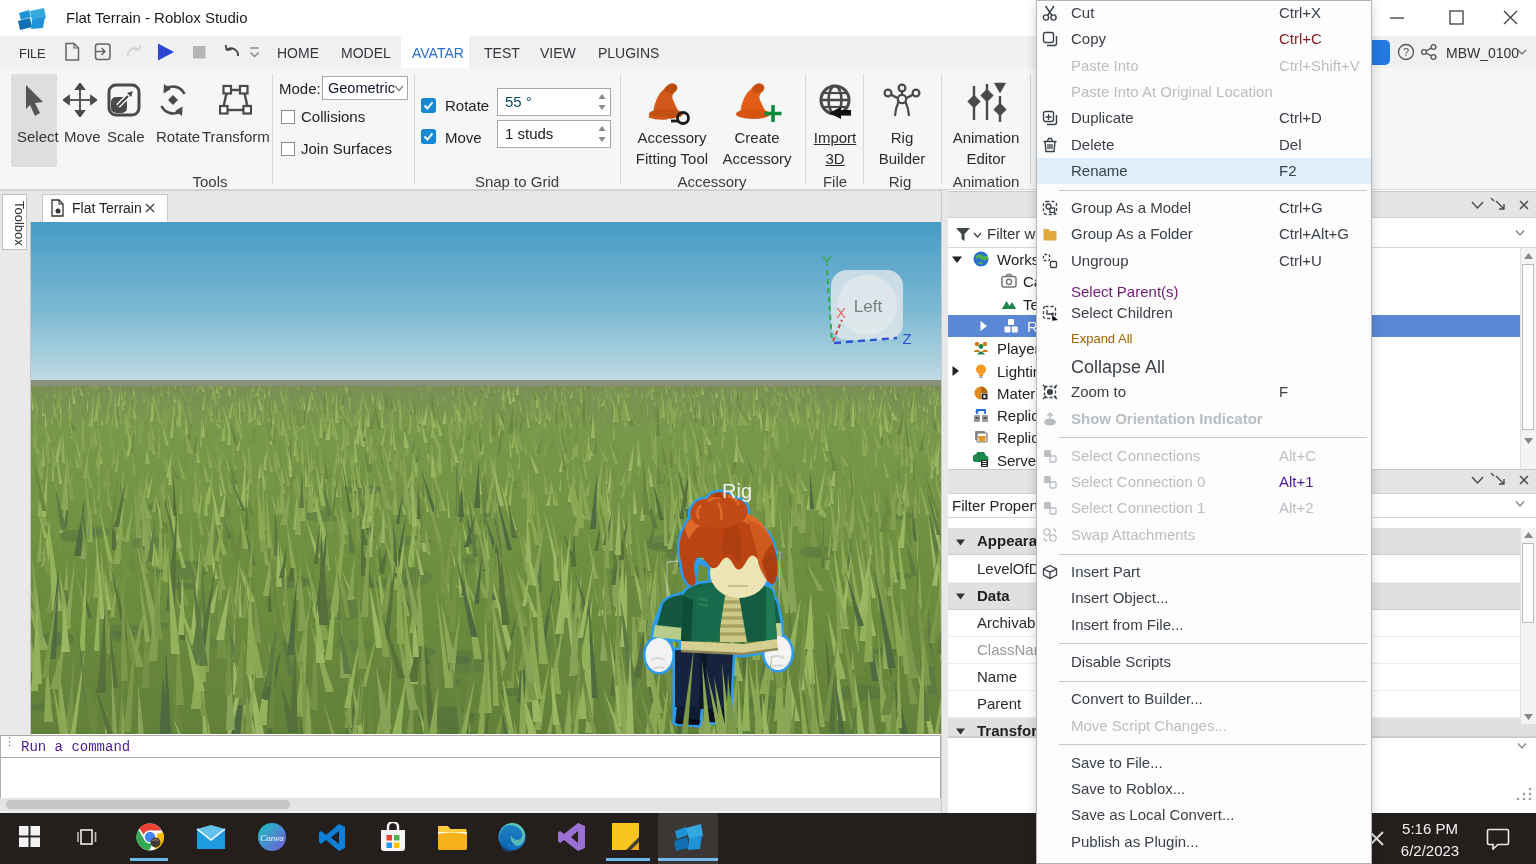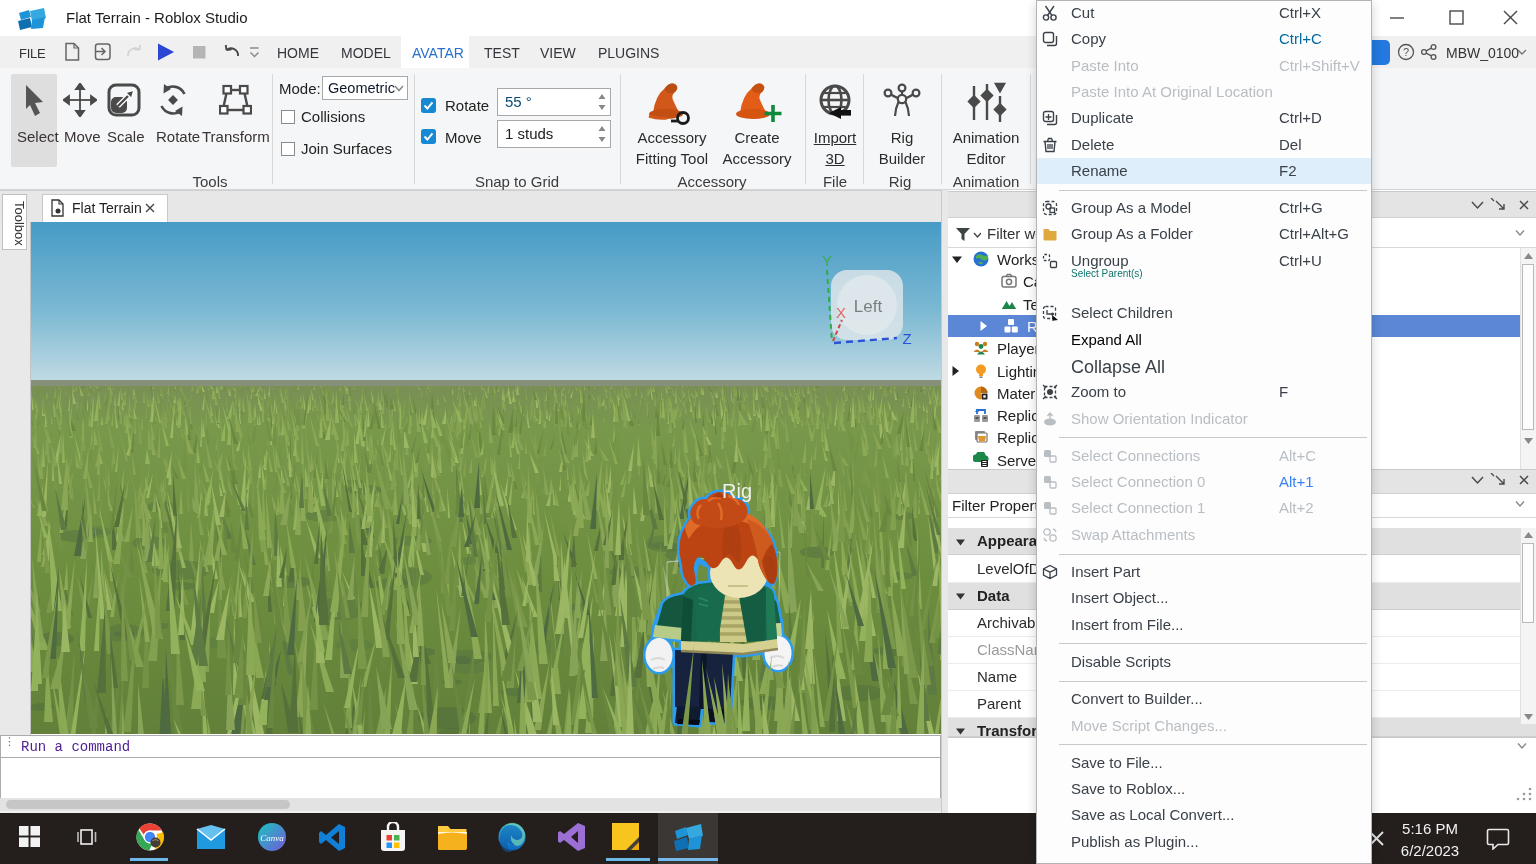--- a/index.html
+++ b/index.html
@@ -3411,21 +3411,21 @@
       <circle cx="11.5" cy="12.5" r="2.6" fill="none" stroke="#3a4149" stroke-width="1.4"></circle>
       <path d="M5.5,10.5 L12,1 M10,10.5 L3.5,1" stroke="#3a4149" stroke-width="1.4" fill="none"></path>
     </svg>
 <div class="abs" style="left:1071px;top:4.0px;font-size:15px;color:#3a4149;">Cut</div>
 <div class="abs" style="left:1279px;top:4.0px;font-size:15px;color:#3a4149;">Ctrl+X</div>
 <svg class="abs" style="left:1042px;top:31.3px" width="16" height="16" viewBox="0 0 16 16">
       <rect x="1.5" y="1.5" width="10" height="10" rx="2" fill="none" stroke="#3a4149" stroke-width="1.4"></rect>
       <path d="M5,14.5 h7.5 a2,2 0 0 0 2,-2 V5" fill="none" stroke="#3a4149" stroke-width="1.4"></path>
     </svg>
 <div class="abs" style="left:1071px;top:30.3px;font-size:15px;color:#3a4149;">Copy</div>
-<div class="abs" style="left:1279px;top:30.3px;font-size:15px;color:#0369a1;">Ctrl+C</div>
+<div class="abs" style="left:1279px;top:30.3px;font-size:15px;color:#7f1d1d;">Ctrl+C</div>
 <div class="abs" style="left:1071px;top:56.6px;font-size:15px;color:#b9bec3;">Paste Into</div>
 <div class="abs" style="left:1279px;top:56.6px;font-size:15px;color:#b9bec3;">Ctrl+Shift+V</div>
 <div class="abs" style="left:1071px;top:82.9px;font-size:15px;color:#b9bec3;">Paste Into At Original Location</div>
 <svg class="abs" style="left:1042px;top:110.2px" width="16" height="16" viewBox="0 0 16 16">
       <rect x="1.5" y="1.5" width="10" height="10" rx="2" fill="none" stroke="#3a4149" stroke-width="1.4"></rect>
       <path d="M5,14.5 h7.5 a2,2 0 0 0 2,-2 V5" fill="none" stroke="#3a4149" stroke-width="1.4"></path>
       <path d="M6.5,4 v6 M3.5,7 h6" stroke="#3a4149" stroke-width="1.3"></path>
     </svg>
 <div class="abs" style="left:1071px;top:109.2px;font-size:15px;color:#3a4149;">Duplicate</div>
 <div class="abs" style="left:1279px;top:109.2px;font-size:15px;color:#3a4149;">Ctrl+D</div>
@@ -3450,55 +3450,55 @@
       <path d="M1.5,3 h5 l1.5,2 h6.5 v8 a1.5,1.5 0 0 1 -1.5,1.5 h-10 a1.5,1.5 0 0 1 -1.5,-1.5 z" fill="#e0a93e"></path>
     </svg>
 <div class="abs" style="left:1071px;top:225.4px;font-size:15px;color:#3a4149;">Group As a Folder</div>
 <div class="abs" style="left:1279px;top:225.4px;font-size:15px;color:#3a4149;">Ctrl+Alt+G</div>
 <svg class="abs" style="left:1042px;top:252.7px" width="16" height="16" viewBox="0 0 16 16">
       <rect x="1.5" y="1.5" width="6" height="6" rx="1" fill="none" stroke="#3a4149" stroke-width="1.3" stroke-dasharray="2.5,1.8"></rect>
       <rect x="8.5" y="8.5" width="6" height="6" rx="1" fill="none" stroke="#3a4149" stroke-width="1.3"></rect>
     </svg>
 <div class="abs" style="left:1071px;top:251.7px;font-size:15px;color:#3a4149;">Ungroup</div>
 <div class="abs" style="left:1279px;top:251.7px;font-size:15px;color:#3a4149;">Ctrl+U</div>
-<div class="abs" style="left:1071px;top:268px;font-size:10px;color:#0f766e;">Select Parent(s)</div>
+<div class="abs" style="left:1071px;top:283px;font-size:15px;color:#701a75;">Select Parent(s)</div>
 <svg class="abs" style="left:1042px;top:305.3px" width="16" height="16" viewBox="0 0 16 16">
       <rect x="1.5" y="1.5" width="12" height="12" rx="2" fill="none" stroke="#3a4149" stroke-width="1.3" stroke-dasharray="3,2"></rect>
       <path d="M5,5 v4 h4" fill="none" stroke="#3a4149" stroke-width="1.3"></path>
       <circle cx="10.5" cy="9" r="1.6" fill="#3a4149"></circle>
       <polygon points="10,10 16,15 12,15.5 10.5,16" fill="#111"></polygon>
     </svg>
 <div class="abs" style="left:1071px;top:304.3px;font-size:15px;color:#3a4149;">Select Children</div>
-<div class="abs" style="left:1071px;top:330.6px;font-size:15px;color:#000000;">Expand All</div>
+<div class="abs" style="left:1071px;top:330.6px;font-size:13px;color:#a16207;">Expand All</div>
 <div class="abs" style="left:1071px;top:356.9px;font-size:18px;color:#3a4149;">Collapse All</div>
 <svg class="abs" style="left:1042px;top:384.2px" width="16" height="16" viewBox="0 0 16 16">
       <rect x="2.5" y="2.5" width="11" height="11" fill="none" stroke="#3a4149" stroke-width="1.3" stroke-dasharray="3,2"></rect>
       <circle cx="8" cy="8" r="3" fill="#3a4149"></circle>
       <path d="M1,1 l3,3 M15,1 l-3,3 M1,15 l3,-3 M15,15 l-3,-3" stroke="#3a4149" stroke-width="1.3"></path>
     </svg>
 <div class="abs" style="left:1071px;top:383.2px;font-size:15px;color:#3a4149;">Zoom to</div>
 <div class="abs" style="left:1279px;top:383.2px;font-size:15px;color:#3a4149;">F</div>
 <svg class="abs" style="left:1042px;top:410.5px" width="16" height="16" viewBox="0 0 16 16">
       <ellipse cx="8" cy="11" rx="6" ry="3.5" fill="#b9bec3"></ellipse>
       <path d="M8,2 v6 M5.5,5 L8,2 L10.5,5" fill="none" stroke="#b9bec3" stroke-width="1.4"></path>
     </svg>
-<div class="abs" style="left:1071px;top:409.5px;font-size:15px;color:#b9bec3;">Show Orientation Indicator</div>
+<div class="abs" style="left:1071px;top:409.5px;font-size:15px;color:#b9bec3;font-weight:bold;">Show Orientation Indicator</div>
 <div class="abs" style="left:1058.5px;top:437.3px;width:308px;height:1px;background:#c9c9c9;"></div>
 <svg class="abs" style="left:1042px;top:447.8px" width="16" height="16" viewBox="0 0 16 16">
       <rect x="2" y="2" width="7" height="7" rx="1.5" fill="#b9bec3"></rect>
       <rect x="8" y="8" width="6" height="6" rx="1" fill="none" stroke="#b9bec3" stroke-width="1.3"></rect>
     </svg>
 <div class="abs" style="left:1071px;top:446.8px;font-size:15px;color:#b9bec3;">Select Connections</div>
 <div class="abs" style="left:1279px;top:446.8px;font-size:15px;color:#b9bec3;">Alt+C</div>
 <svg class="abs" style="left:1042px;top:474.1px" width="16" height="16" viewBox="0 0 16 16">
       <rect x="2" y="2" width="7" height="7" rx="1.5" fill="#b9bec3"></rect>
       <rect x="8" y="8" width="6" height="6" rx="1" fill="none" stroke="#b9bec3" stroke-width="1.3"></rect>
     </svg>
 <div class="abs" style="left:1071px;top:473.1px;font-size:15px;color:#b9bec3;">Select Connection 0</div>
-<div class="abs" style="left:1279px;top:473.1px;font-size:15px;color:#3b82f6;">Alt+1</div>
+<div class="abs" style="left:1279px;top:473.1px;font-size:15px;color:#4c1d95;">Alt+1</div>
 <svg class="abs" style="left:1042px;top:500.4px" width="16" height="16" viewBox="0 0 16 16">
       <rect x="2" y="2" width="7" height="7" rx="1.5" fill="#b9bec3"></rect>
       <rect x="8" y="8" width="6" height="6" rx="1" fill="none" stroke="#b9bec3" stroke-width="1.3"></rect>
     </svg>
 <div class="abs" style="left:1071px;top:499.4px;font-size:15px;color:#b9bec3;">Select Connection 1</div>
 <div class="abs" style="left:1279px;top:499.4px;font-size:15px;color:#b9bec3;">Alt+2</div>
 <svg class="abs" style="left:1042px;top:526.7px" width="16" height="16" viewBox="0 0 16 16">
       <circle cx="5" cy="5" r="3.2" fill="none" stroke="#b9bec3" stroke-width="1.3"></circle>
       <circle cx="11" cy="11" r="3.2" fill="none" stroke="#b9bec3" stroke-width="1.3"></circle>
       <path d="M11,2 a4,4 0 0 1 3,3 M5,14 a4,4 0 0 1 -3,-3" fill="none" stroke="#b9bec3" stroke-width="1.3"></path>

